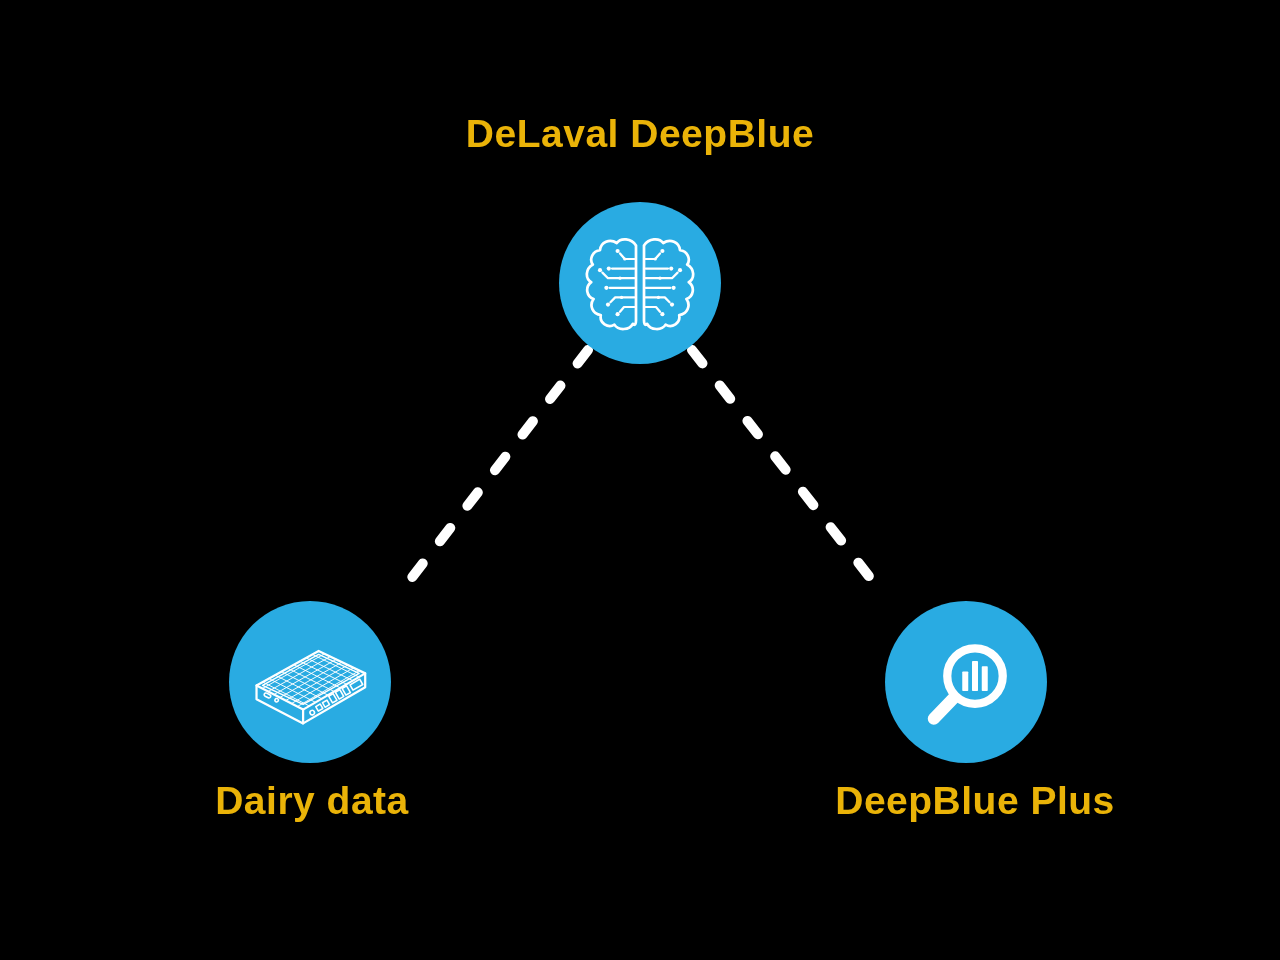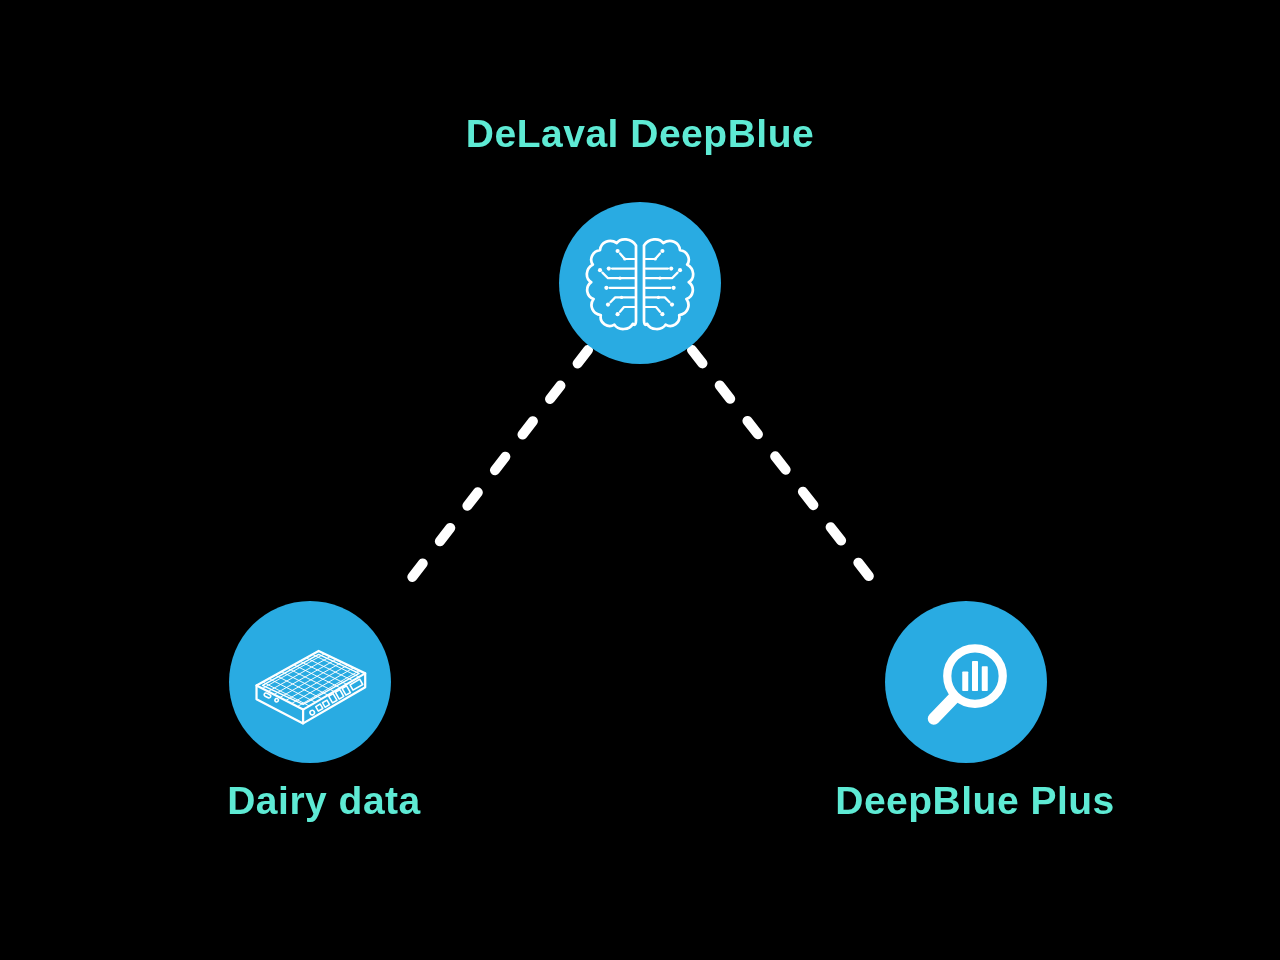--- a/index.html
+++ b/index.html
@@ -1,34 +1,34 @@
 <!DOCTYPE html>
 <html><head>
 <meta charset="utf-8">
 <style>
   html,body{margin:0;padding:0;background:#000;}
   .canvas{
     position:relative;width:1280px;height:960px;background:#000;overflow:hidden;
     font-family:"Liberation Sans",sans-serif;
   }
   .node-label{
-    position:absolute;color:#5eead4;font-weight:bold;font-size:39px;
+    position:absolute;color:#eab308;font-weight:bold;font-size:39px;
     letter-spacing:0.5px;white-space:nowrap;transform:translateX(-50%);
     text-align:center;
   }
   .circle{
     position:absolute;width:162px;height:162px;border-radius:50%;
     background:#29ABE2;transform:translate(-50%,-50%);
     display:flex;align-items:center;justify-content:center;
   }
   .circle-top{left:640px;top:283px;}
   .circle-left{left:310px;top:682px;}
   .circle-right{left:966px;top:682px;}
   .label-top{left:640px;top:112px;}
-  .label-left{left:324px;top:779px;}
+  .label-left{left:312px;top:779px;}
   .label-right{left:975px;top:779px;}
   .connectors{position:absolute;left:0;top:0;width:1280px;height:960px;}
   svg{display:block;}
 </style>
 </head>
 <body>
 
 <div class="canvas">
 
   <svg class="connectors" viewBox="0 0 1280 960" xmlns="http://www.w3.org/2000/svg">

